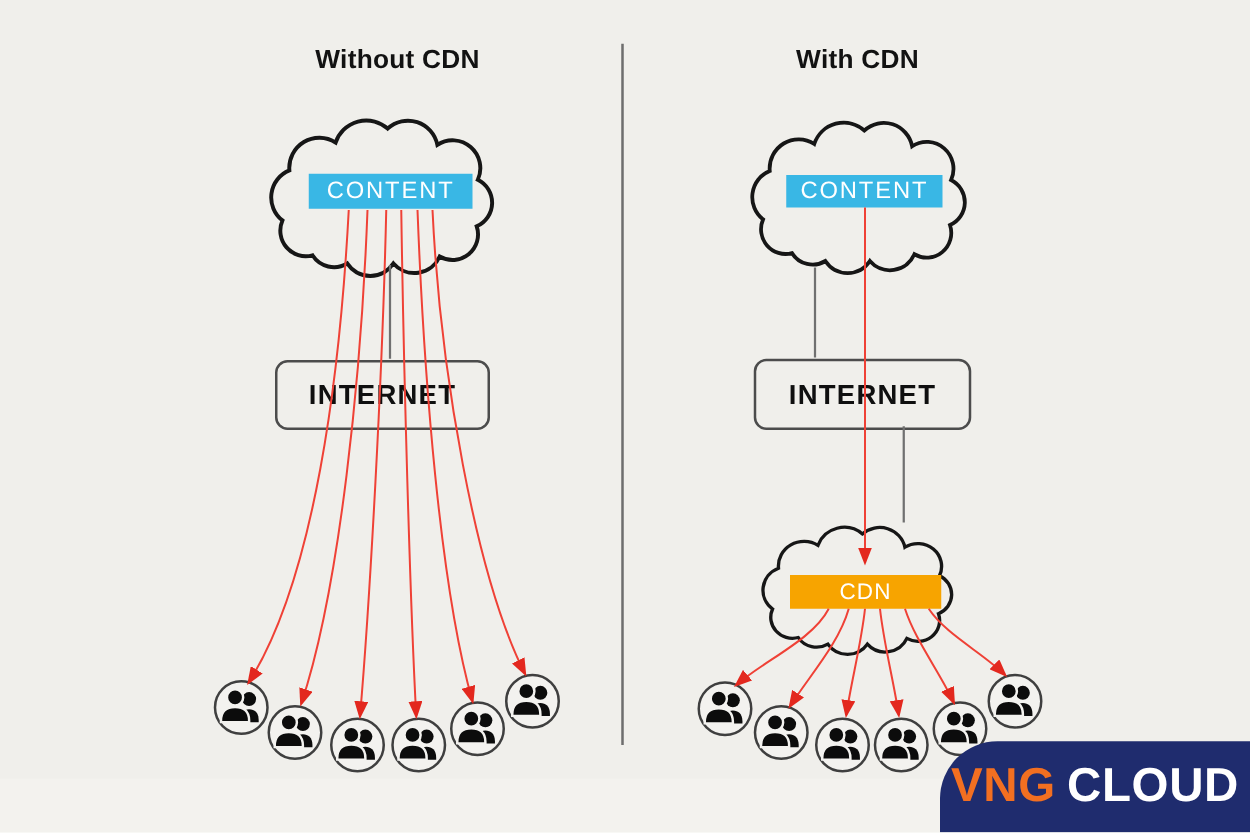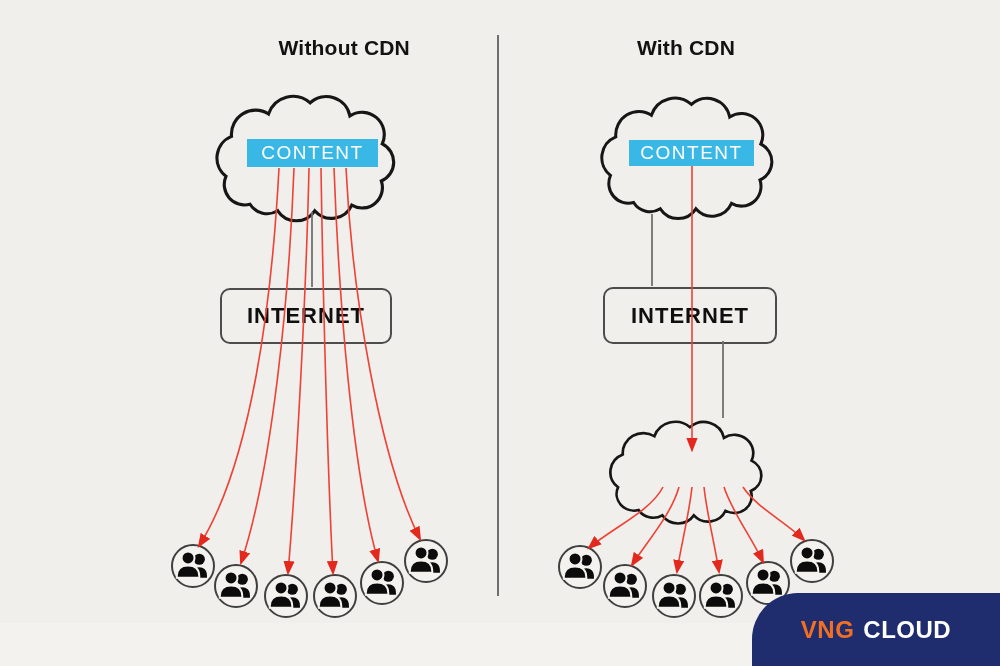--- a/index.html
+++ b/index.html
@@ -8,42 +8,42 @@
     background:#f0efeb;
     font-family:"Liberation Sans", sans-serif;
   }
   .bottom-strip{position:absolute;left:0;top:623px;width:1000px;height:43px;background:#f3f2ee;}
   .divider{position:absolute;left:497px;top:35px;width:2px;height:561px;background:#6e6e6e;}
   svg.layer{position:absolute;left:0;top:0;}
   .title{
     position:absolute;top:36px;width:220px;text-align:center;
     font-size:21px;font-weight:bold;color:#121212;letter-spacing:.2px;
   }
-  .title-left{left:190px;text-align:right;}
+  .title-left{left:208px;}
   .title-right{left:576px;}
   .tagbox{
     position:absolute;display:flex;align-items:center;justify-content:center;
     font-weight:normal;color:#ffffff;
   }
   .content-box{background:#39b7e5;font-size:19px;letter-spacing:1.5px;}
   .content-left{left:247px;top:139px;width:131px;height:28px;}
   .content-right{left:629px;top:140px;width:125px;height:26px;}
   .cdn-box{background:#f7a400;font-size:18px;letter-spacing:1px;left:632px;top:460px;width:121px;height:27px;}
   .internet-box{
     position:absolute;border:2px solid #4c4c4c;border-radius:10px;
     display:flex;align-items:center;justify-content:center;
     font-size:22px;font-weight:bold;letter-spacing:1px;color:#0f0f0f;
   }
   .internet-left{left:220px;top:288px;width:168px;height:52px;}
   .internet-right{left:603px;top:287px;width:170px;height:53px;}
   .logo{
     position:absolute;left:752px;top:593px;width:248px;height:73px;
     background:#1f2c6e;border-top-left-radius:46px;
     display:flex;align-items:center;justify-content:center;gap:9px;
-    font-size:24px;font-weight:bold;letter-spacing:.5px;
+    font-size:38px;font-weight:bold;letter-spacing:.5px;
   }
   .logo .brand{color:#f26f21;}
   .logo .product{color:#ffffff;}
 </style>
 </head>
 <body>
 
 <div class="stage">
 
   <div class="bottom-strip"></div>
@@ -124,20 +124,21 @@
 
   <div class="divider"></div>
 
   <div class="title title-left">Without CDN</div>
   <div class="title title-right">With CDN</div>
 
   <div class="tagbox content-box content-left">CONTENT</div>
   <div class="tagbox content-box content-right">CONTENT</div>
   <div class="internet-box internet-left">INTERNET</div>
   <div class="internet-box internet-right">INTERNET</div>
+  <div class="tagbox cdn-box">CDN</div>
 
   <svg class="layer" width="1000" height="666" viewBox="0 0 1000 666" style="pointer-events:none">
     <defs>
       <marker id="arrow" markerWidth="9" markerHeight="7" refX="7.5" refY="3.5" orient="auto">
         <path d="M0,0 L9,3.5 L0,7 Z" fill="#e3281e"></path>
       </marker>
     </defs>
 
     <g stroke="#707070" stroke-width="1.8">
       <line x1="312" y1="212" x2="312" y2="287"></line>

